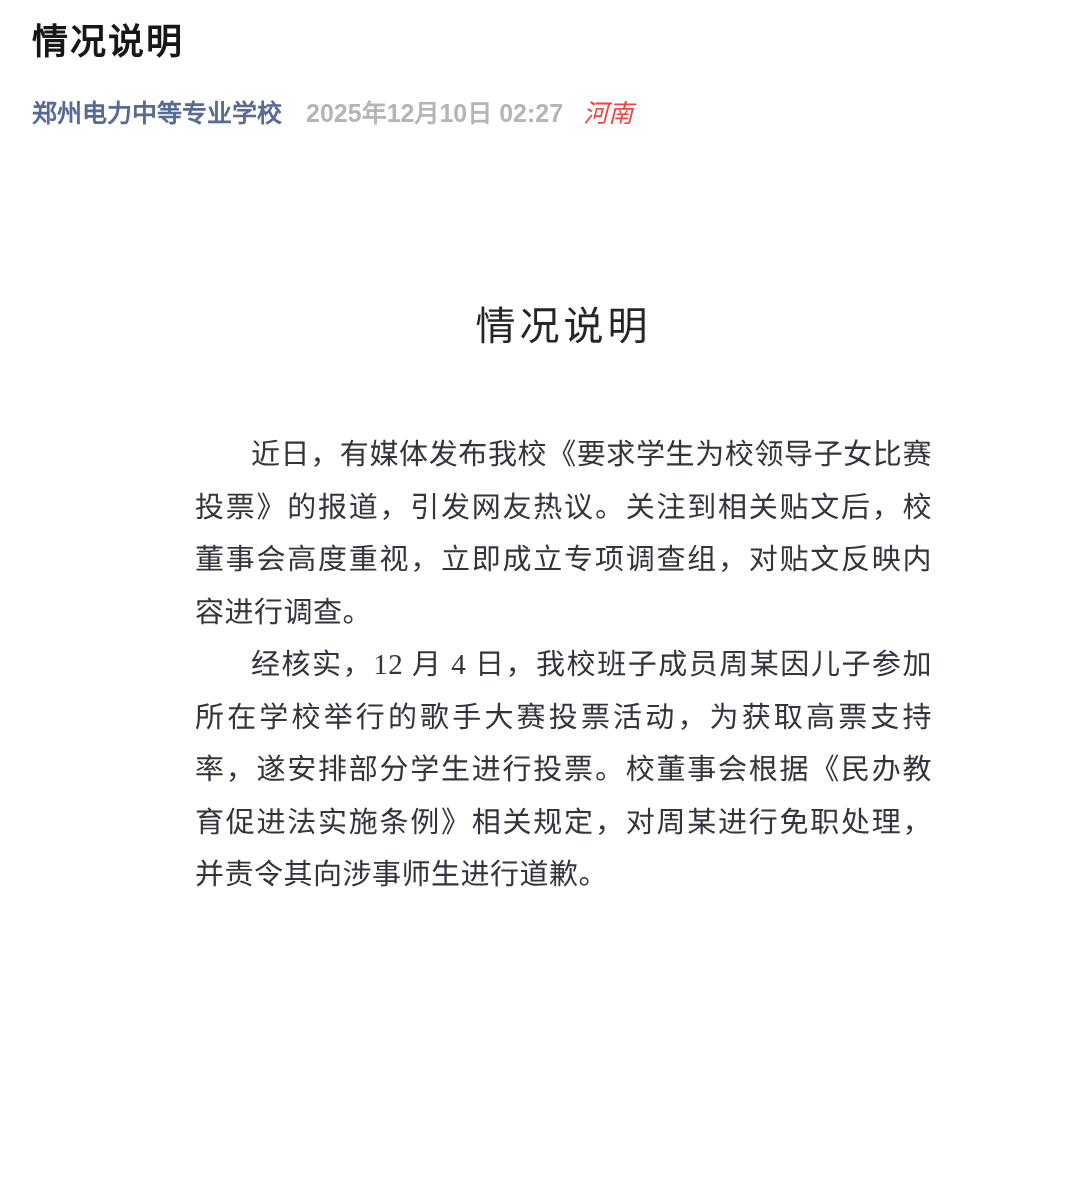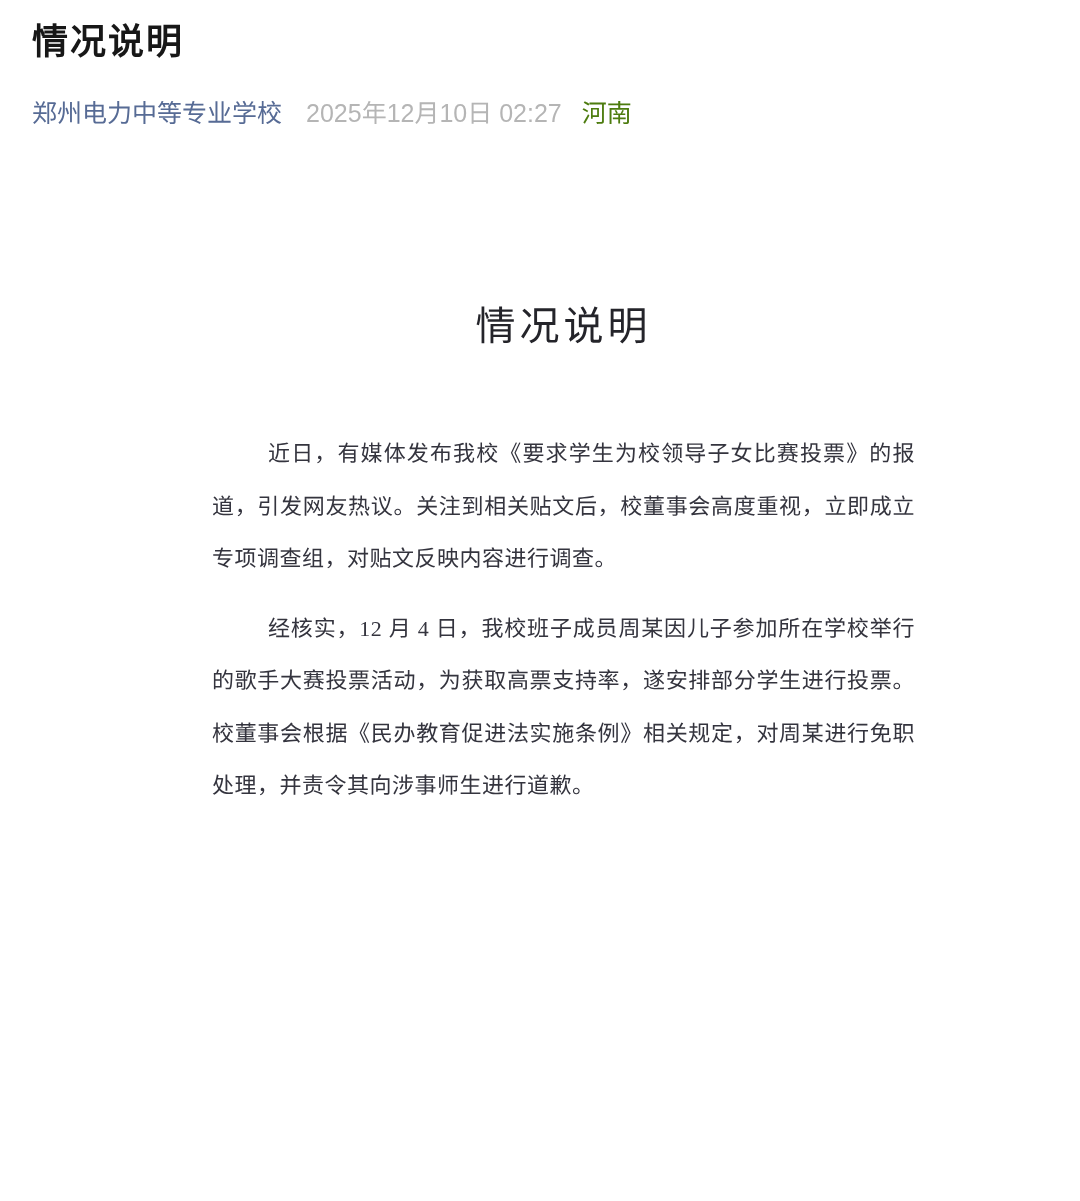--- a/index.html
+++ b/index.html
@@ -31,49 +31,52 @@
     font-size: 25px;
     line-height: 34px;
     color: #b5b5b5;
     white-space: nowrap;
   }
   .author-link {
     color: #576b95;
     text-decoration: none;
     margin-right: 24px;
     cursor: pointer;
+    font-weight: bold;
   }
   .publish-time {
     margin-right: 20px;
     color: #b5b5b5;
+    font-weight: bold;
   }
   .publish-location {
-    color: #4d7c0f;
+    color: #ef4444;
+    font-style: italic;
   }
 
   
   .statement-doc {
     margin: 172px 0 0 195px;
     width: 737px;
     color: #34343e;
     font-family: "Liberation Serif", serif;
   }
   .doc-title {
     font-family: "Liberation Sans", sans-serif;
     font-size: 40px;
     line-height: 48px;
     letter-spacing: 4px;
     font-weight: 500;
     color: #24242a;
     text-align: center;
     margin: 0 0 78px 0;
   }
   .doc-body p {
-    margin: 17px;
-    font-size: 22px;
+    margin: 0;
+    font-size: 29px;
     line-height: 52.5px;
     text-align: justify;
     text-justify: inter-ideograph;
     text-indent: 56px;
     letter-spacing: 0.5px;
     color: #34343e;
   }
 </style>
 </head>
 <body>

